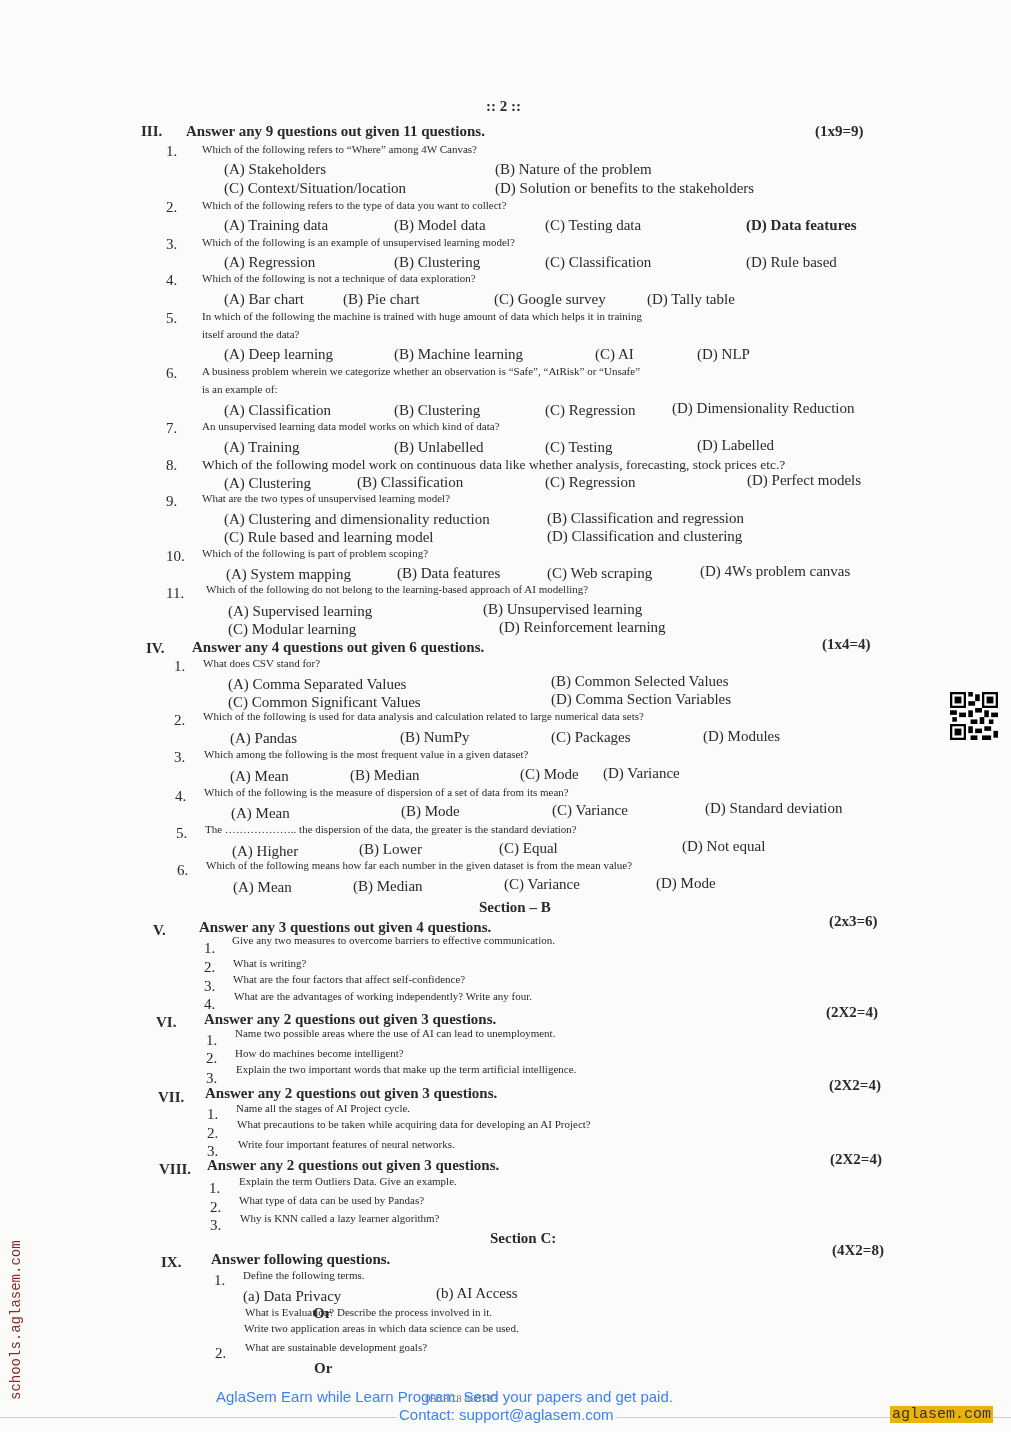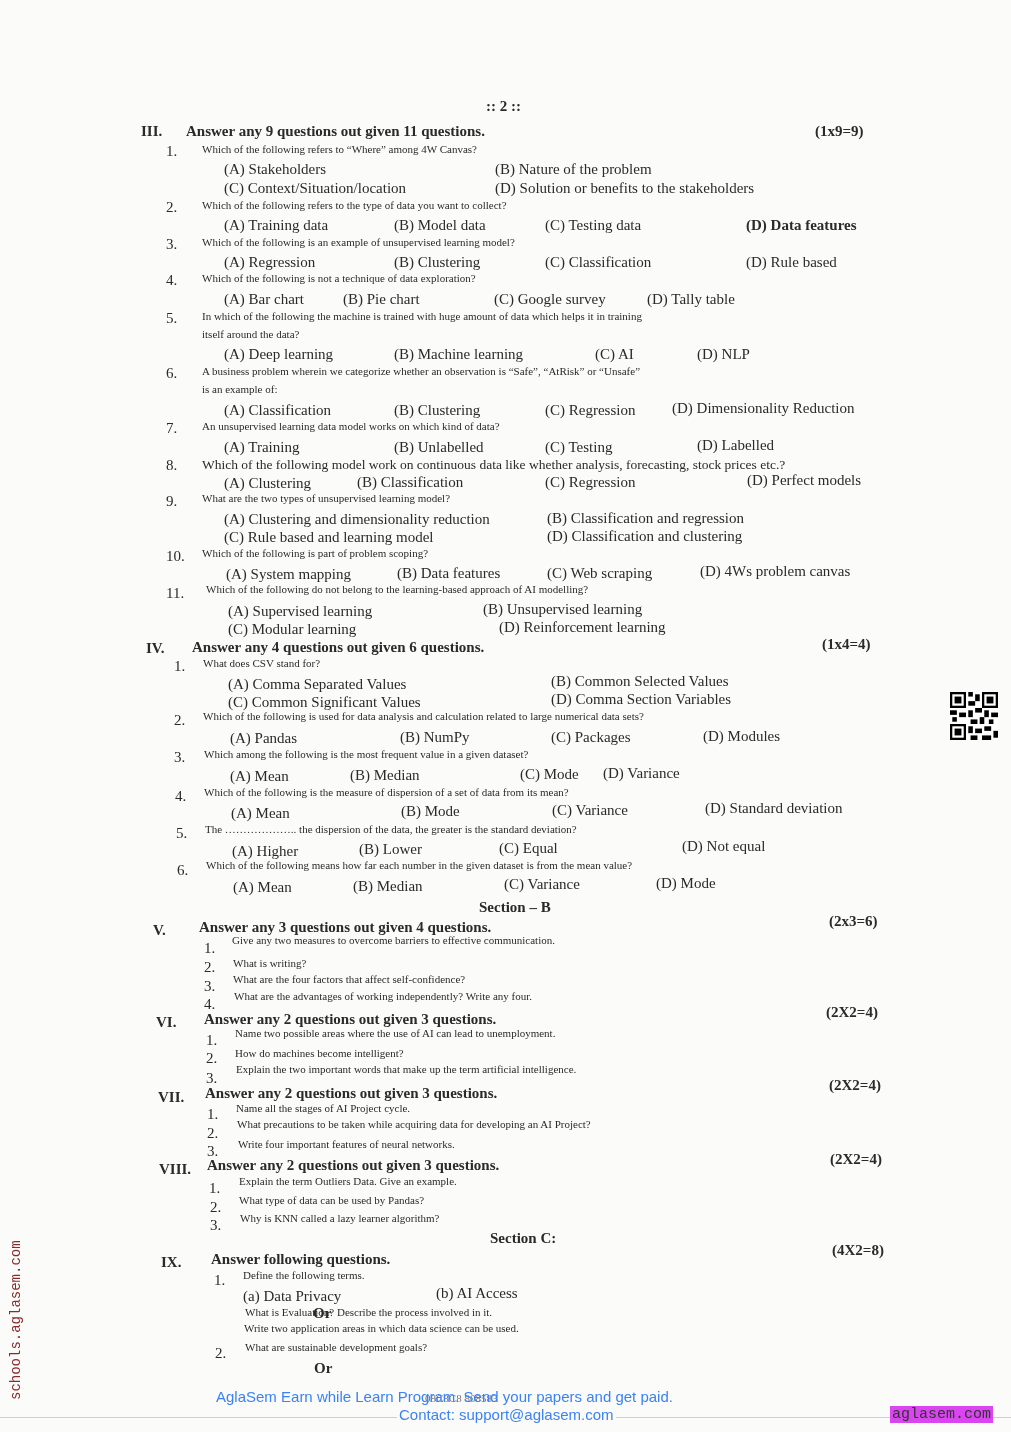--- a/index.html
+++ b/index.html
@@ -275,13 +275,13 @@
       <rect x="19" y="17" width="2" height="3"></rect>
       <rect x="14" y="19" width="4" height="2"></rect>
     <rect x="9" y="19" width="3" height="2"></rect>
   </g>
 </svg>
 
 <div class="abs wm-left">schools.aglasem.com</div>
 <div class="abs wm-bottom" style="left:185px;top:1388px;">AglaSem Earn while Learn Program. Send your papers and get paid.</div>
 <div class="abs bottom-rule"></div>
 <div class="abs wm-bottom" style="left:366px;top:1406px;background:#fbfbfa;padding:0 2px;">Contact: support@aglasem.com</div>
-<div class="abs wm-right" style="left:890px;top:1406px;background:#d946ef;padding:0 2px;">aglasem.com</div>
+<div class="abs wm-right" style="left:890px;top:1406px;background:#eab308;padding:0 2px;">aglasem.com</div>
 
 </body></html>

